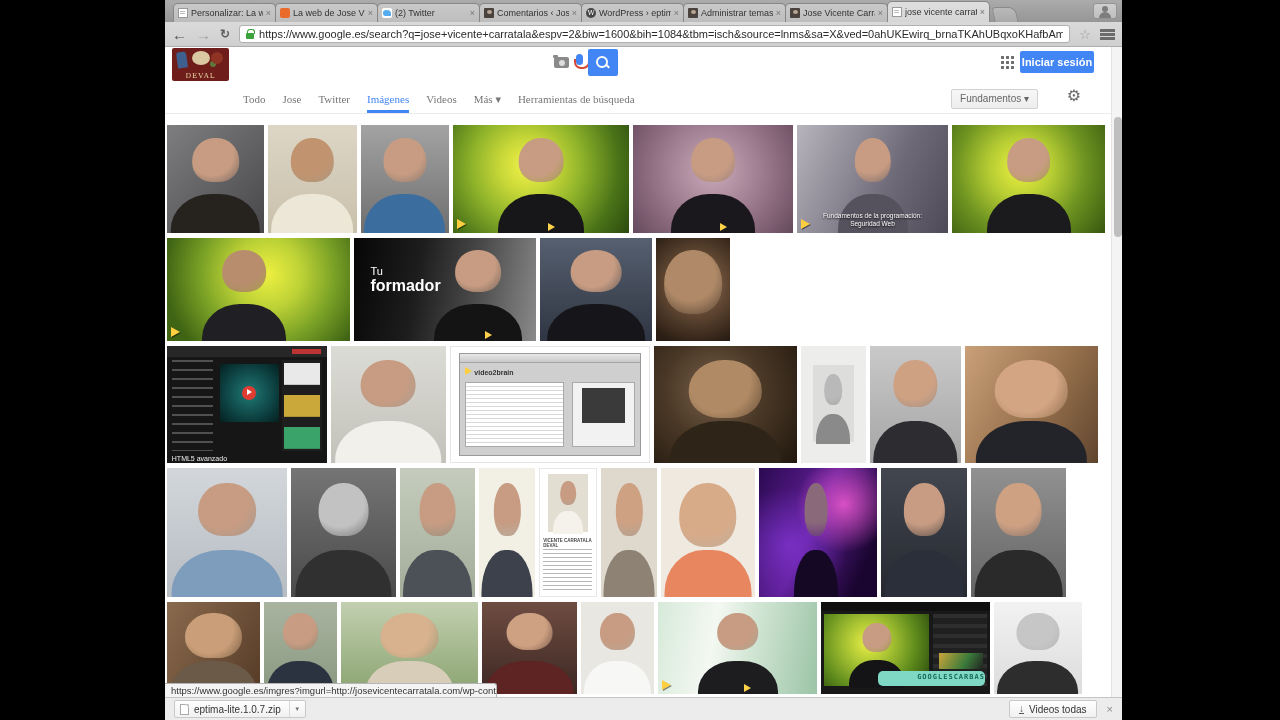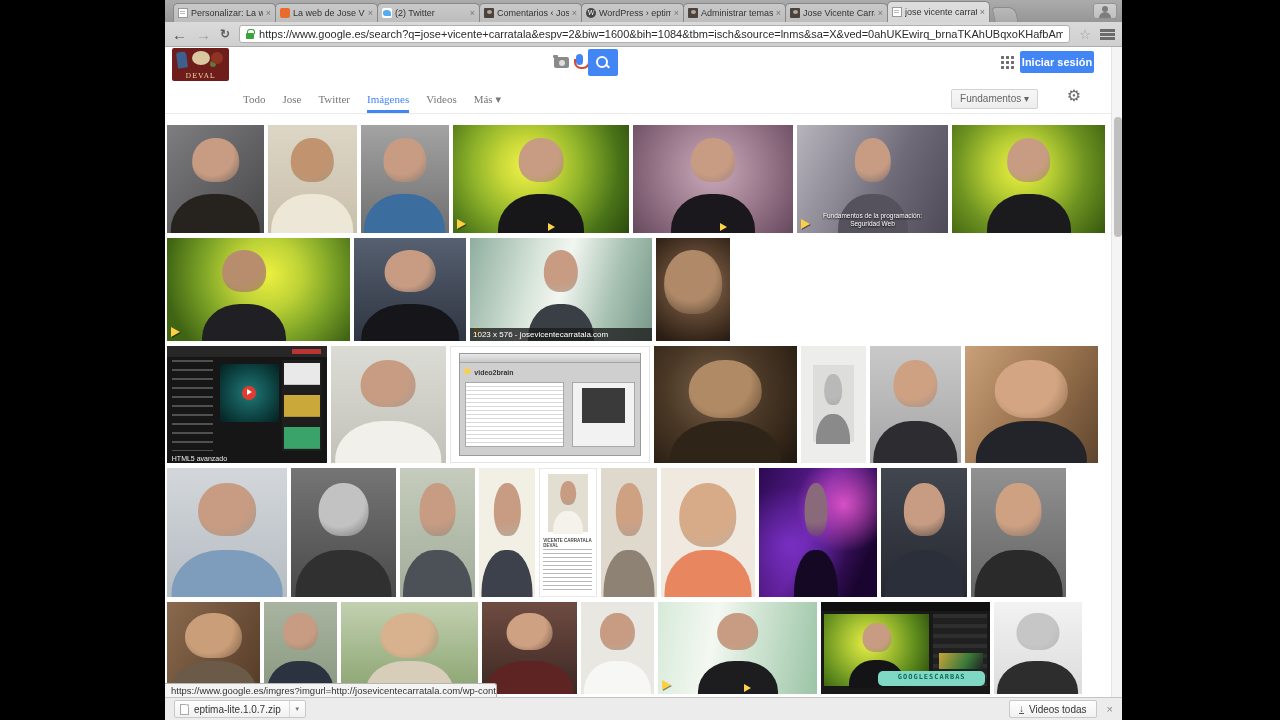--- a/index.html
+++ b/index.html
@@ -138,21 +138,21 @@
   .aw-panel2 { position:absolute; right:3%; top:28%; width:35%; bottom:8%; background:#f2f2f2; border:1px solid #a9a9a9; }
   .aw-panel2:after { content:''; position:absolute; left:15%; top:8%; width:70%; height:55%; background:#3a3a3a; }
 
   
   .youtube { background:#181818; }
   .yt-top { position:absolute; left:0; right:0; top:0; height:10%; background:#0f0f0f; }
   .yt-video { position:absolute; left:2%; top:13%; width:62%; height:78%;
     background:radial-gradient(circle at 42% 40%, #e9ef45 0%, #a9c433 30%, #5d8a1c 65%, #27430c 100%); }
   .yt-banner { position:absolute; left:34%; bottom:9%; width:63%; height:16%; background:#7fd8c4; border-radius:5px;
     color:#17695a; font-family:"DejaVu Sans Mono", monospace; font-weight:bold; font-size:7px; line-height:1.9;
-    text-align:center; letter-spacing:1px; overflow:hidden; z-index:2; }
+    text-align:right; letter-spacing:1px; overflow:hidden; z-index:2; }
   .yt-side { position:absolute; right:2%; top:13%; width:32%; height:78%; background:#202020;
     background-image:repeating-linear-gradient(#2e2e2e 0 4px, transparent 4px 10px); }
   .yt-thumb { position:absolute; right:4%; top:55%; width:26%; height:18%;
     background:linear-gradient(120deg,#caa43a,#3a7a3a 60%,#222); }
 
   
   .doc { background:#fff; border:1px solid #e8e8e8; }
   .doc-photo { position:absolute; left:15%; top:4%; width:70%; height:46%; background:#e3ded2; }
   .doc-title { position:absolute; left:6%; top:54%; right:4%; font-size:4.5px; font-weight:bold; color:#444; }
   .doc-lines { position:absolute; left:6%; top:63%; right:8%; bottom:4%;
@@ -269,20 +269,21 @@
       <div class="signin-btn">Iniciar sesión</div>
 
       <div class="nav-row">
         <div class="nav-items">
             <div class="nav-item">Todo</div>
             <div class="nav-item">Jose</div>
             <div class="nav-item">Twitter</div>
             <div class="nav-item active">Imágenes</div>
             <div class="nav-item">Videos</div>
             <div class="nav-item">Más ▾</div>
+            <div class="nav-item">Herramientas de búsqueda</div>
           </div>
         <div class="safesearch-btn">Fundamentos ▾</div>
         <span class="gear-icon">⚙</span>
       </div>
 
       <div id="grid-root">
           <div class="grid-row" style="top: 78px;">
             <div class="tile" style="width: 97px; height: 108px; background: linear-gradient(135deg, rgb(126, 126, 128), rgb(71, 71, 74));">
               <div class="pwrap" style="width: 89.24px; left: 50%; transform: translateX(-50%);">
                 <div class="phead" style="background: radial-gradient(circle at 42% 36%, rgb(199, 156, 130) 55%, rgba(0, 0, 0, 0.25) 125%);"></div>
@@ -337,33 +338,37 @@
             </div>
           </div>
           <div class="grid-row" style="top: 191px;">
             <div class="tile" style="width: 183px; height: 103px; background: radial-gradient(circle at 55% 35%, rgb(238, 240, 64) 0%, rgb(189, 210, 54) 28%, rgb(123, 162, 38) 55%, rgb(63, 100, 20) 85%);">
               <div class="pwrap" style="width: 84px; left: 42%; transform: translateX(-50%);">
                 <div class="phead" style="background: radial-gradient(circle at 42% 36%, rgb(183, 141, 109) 55%, rgba(0, 0, 0, 0.25) 125%);"></div>
                 <div class="pbody" style="background: rgb(32, 32, 36);"></div>
               </div>
               <div class="v2b-logo"></div>
             </div>
+            <div class="tile" style="width: 182px; height: 103px; background: linear-gradient(100deg, rgb(6, 6, 6) 0%, rgb(29, 29, 29) 35%, rgb(74, 74, 74) 65%, rgb(138, 138, 138) 100%);">
+              <div class="pwrap" style="width: 88px; left: 68%; transform: translateX(-50%);">
+                <div class="phead" style="background: radial-gradient(circle at 42% 36%, rgb(199, 156, 130) 55%, rgba(0, 0, 0, 0.25) 125%);"></div>
+                <div class="pbody" style="background: rgb(20, 20, 20);">
+                  <div class="chest-logo"></div>
+                </div>
+              </div>
+              <div class="txt-formador">
+                <span class="l1">Tu</span>
+                <span class="l2">formador</span>
+              </div>
+            </div>
             <div class="tile" style="width: 112px; height: 103px; background: linear-gradient(rgb(86, 96, 112), rgb(47, 53, 66));">
               <div class="pwrap" style="width: 97.85px; left: 50%; transform: translateX(-50%);">
                 <div class="phead" style="background: radial-gradient(circle at 42% 36%, rgb(199, 156, 130) 55%, rgba(0, 0, 0, 0.25) 125%);"></div>
                 <div class="pbody" style="background: rgb(21, 21, 26);"></div>
               </div>
-            </div>
-            <div class="tile" style="width: 182px; height: 103px; background: linear-gradient(105deg, rgb(143, 174, 159) 0%, rgb(216, 229, 218) 35%, rgb(242, 246, 241) 50%, rgb(168, 194, 178) 75%, rgb(119, 152, 138) 100%);">
-              <div class="pwrap" style="width: 66px; left: 50%; transform: translateX(-50%);">
-                <div class="phead" style="background: radial-gradient(circle at 42% 36%, rgb(199, 156, 130) 55%, rgba(0, 0, 0, 0.25) 125%);"></div>
-                <div class="pbody" style="background: rgb(58, 63, 70);"></div>
-              </div>
-              <div class="v2b-logo"></div>
-              <div class="tile-cap">1023 x 576 - josevicentecarratala.com</div>
             </div>
             <div class="tile closeup" style="width: 74px; height: 103px; background: radial-gradient(circle at 55% 45%, rgb(154, 122, 96) 0%, rgb(95, 70, 50) 45%, rgb(42, 29, 19) 90%);">
               <div class="phead" style="background: radial-gradient(circle at 45% 40%, rgb(176, 138, 104) 50%, rgba(0, 0, 0, 0.4) 115%); left: 50%; transform: translateX(-50%);"></div>
             </div>
           </div>
           <div class="grid-row" style="top: 299px;">
             <div class="tile course" style="width: 160px; height: 117px;">
               <div class="c-top"></div>
               <div class="c-side"></div>
               <div class="c-video">

